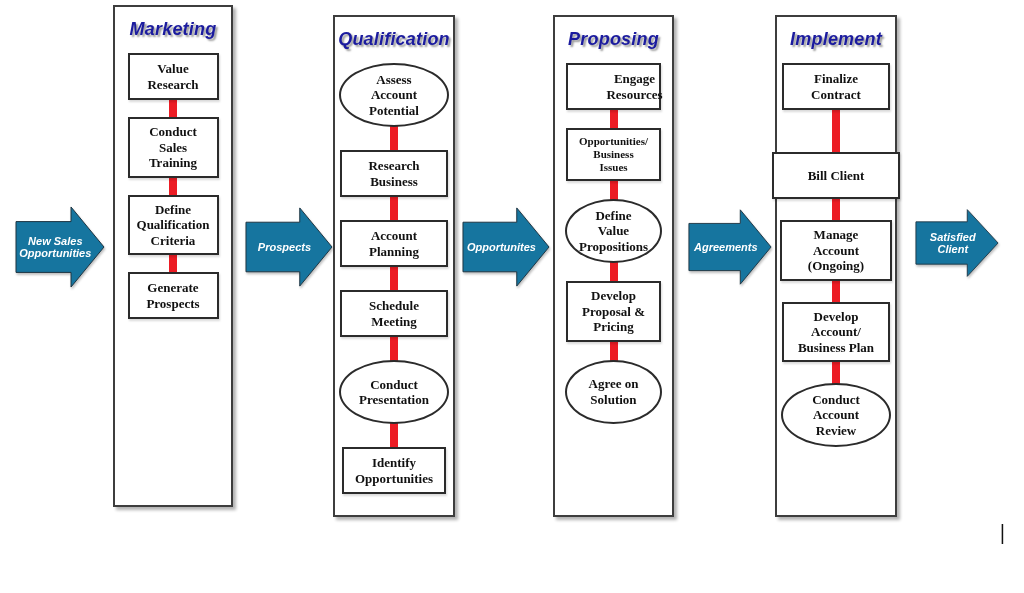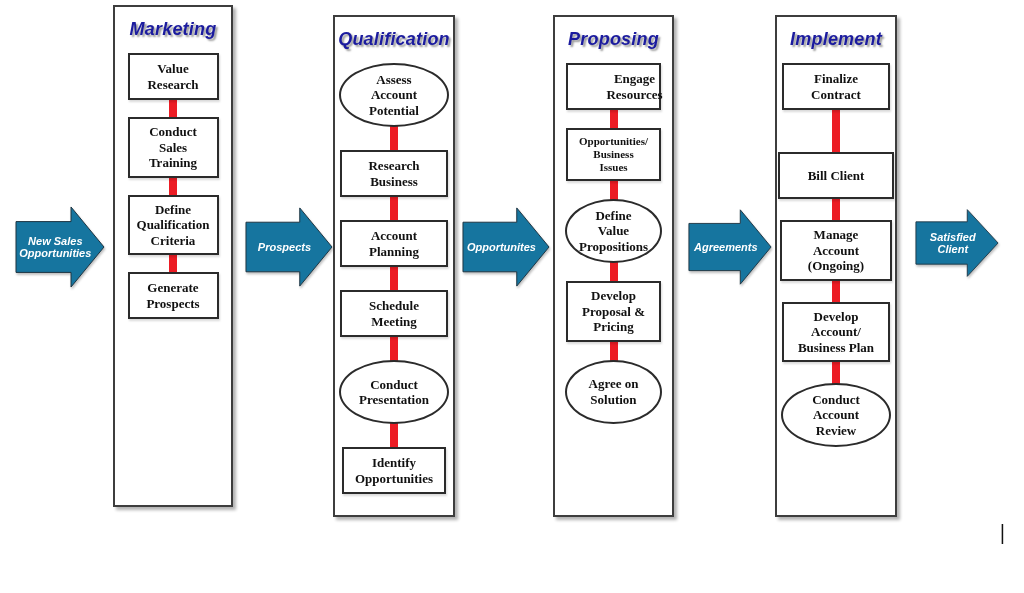--- a/index.html
+++ b/index.html
@@ -176,21 +176,21 @@
 Solution</div>
       </div>
     </section>
     <section class="stage" style="left: 775px; top: 15px; width: 122px; height: 502px;">
       <h2 class="stage-title">Implement</h2>
       <div class="steps">
         <div class="step rect" style="width: 108px;">Finalize
 Contract</div>
         <div class="connector" style="height: 23px;"></div>
         <div class="connector" style="height: 23px;"></div>
-        <div class="step rect" style="width: 116px;">Bill Client</div>
+        <div class="step rect" style="width: 128px;">Bill Client</div>
         <div class="connector" style="height: 23px;"></div>
         <div class="step rect" style="width: 112px;">Manage
 Account
 (Ongoing)</div>
         <div class="connector" style="height: 23px;"></div>
         <div class="step rect" style="width: 108px;">Develop
 Account/
 Business Plan</div>
         <div class="connector" style="height: 23px;"></div>
         <div class="step ellipse" style="width: 110px;">Conduct

